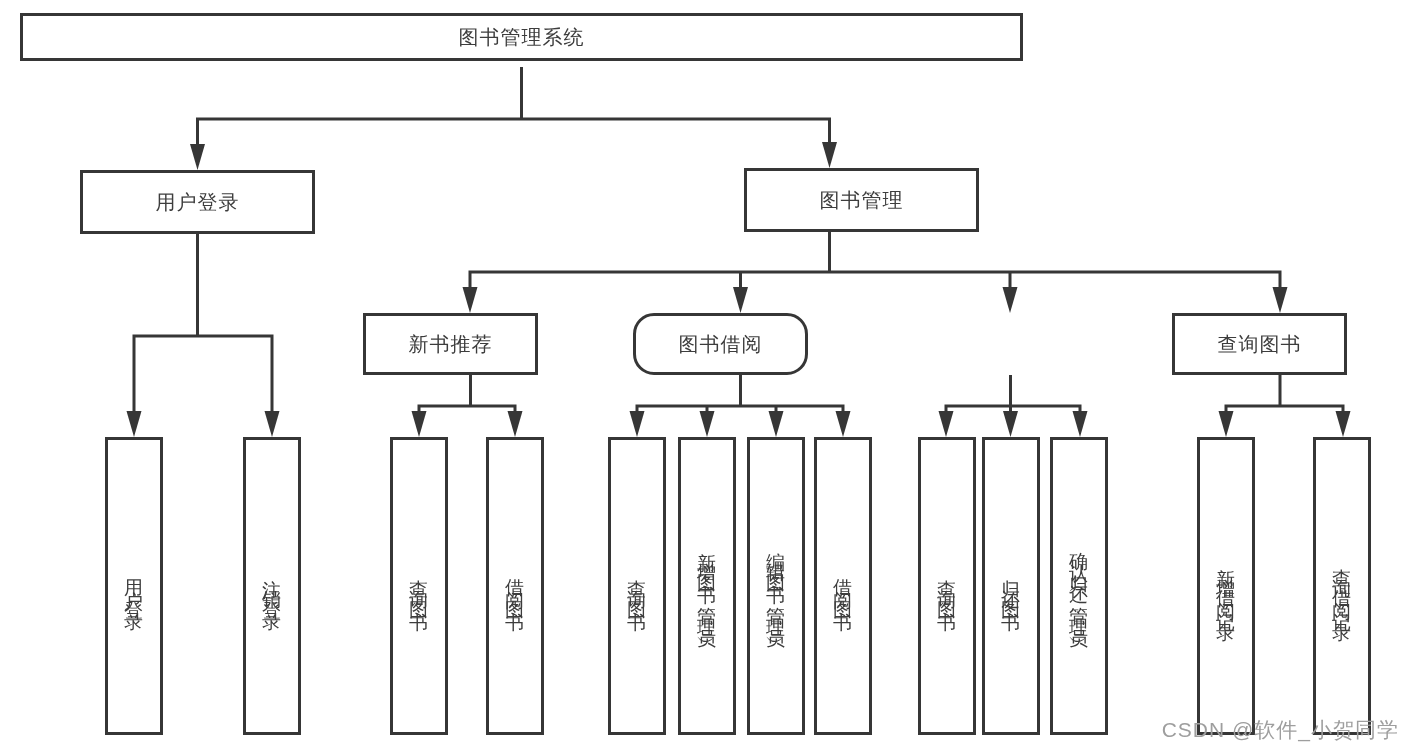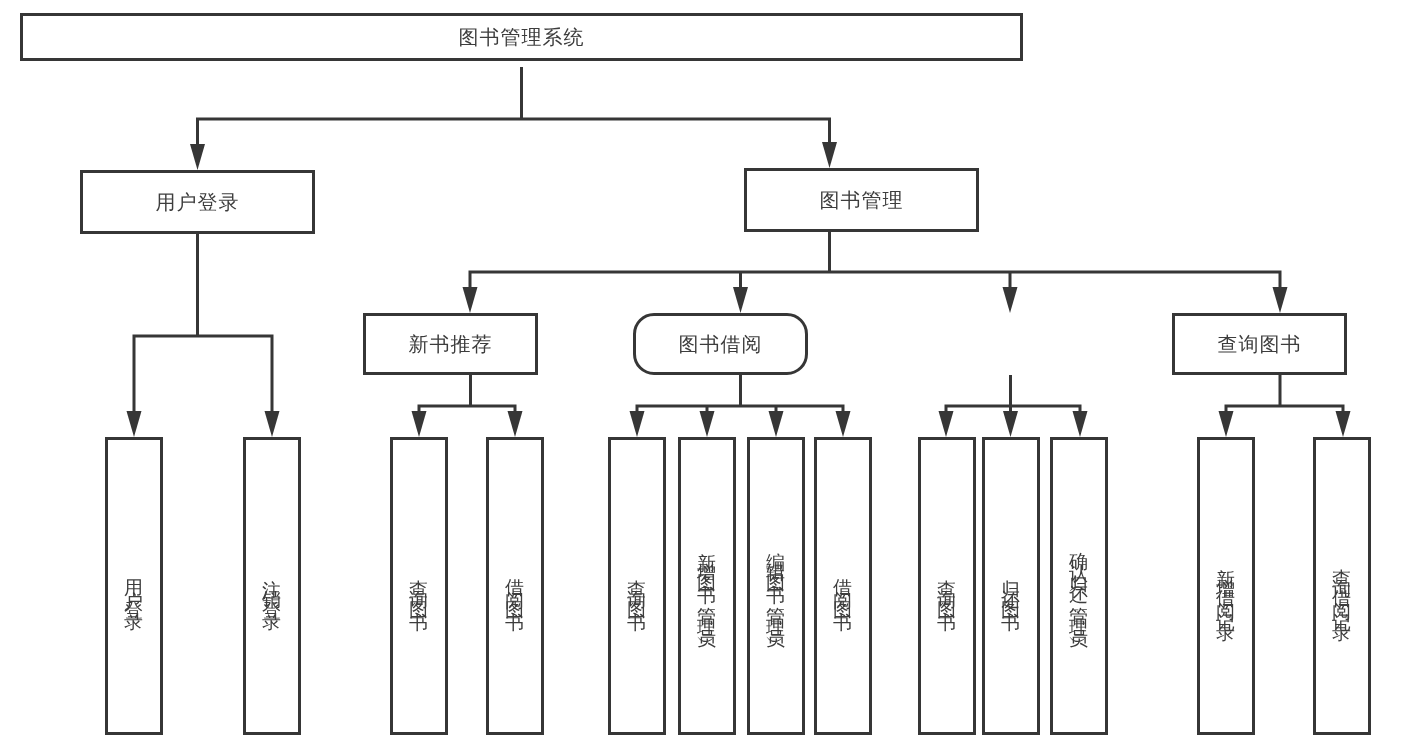--- a/index.html
+++ b/index.html
@@ -164,14 +164,15 @@
     <span class="vtext">确认归还（管理员）</span>
   </div>
 
   <div class="box leaf" style="left:1197px;">
     <span class="vtext">新增借阅记录</span>
   </div>
   <div class="box leaf" style="left:1313px;">
     <span class="vtext">查询借阅记录</span>
   </div>
 
+  <div class="watermark">CSDN @软件_小贺同学</div>
 
 </div>
 
 </body></html>

